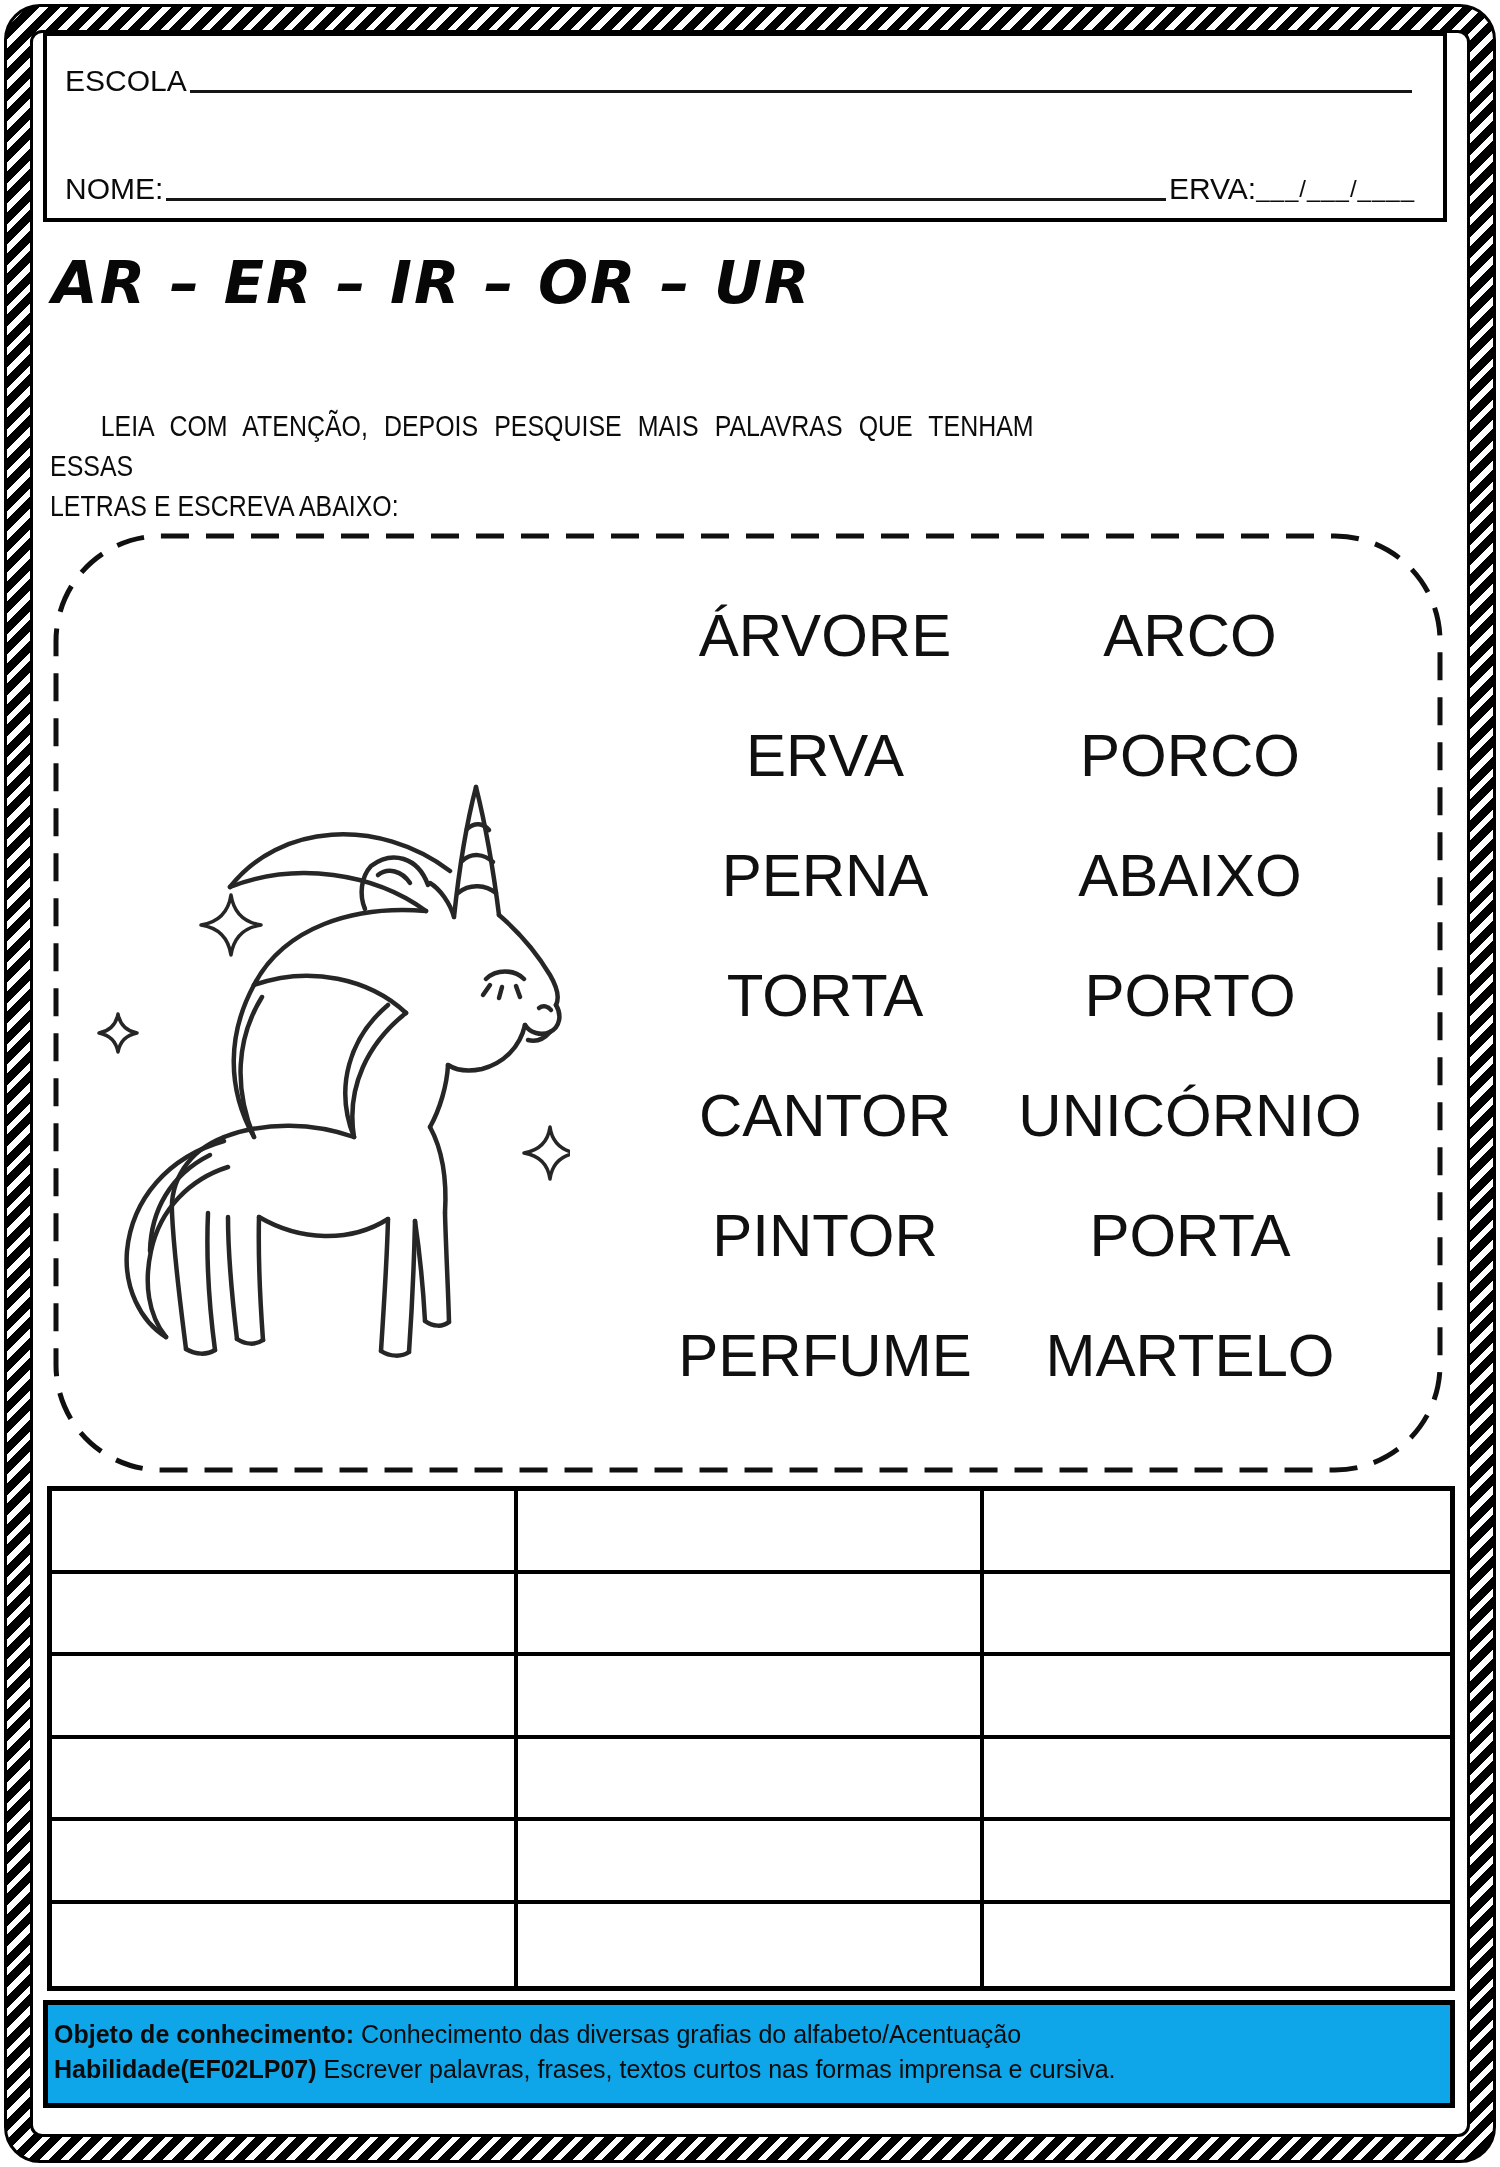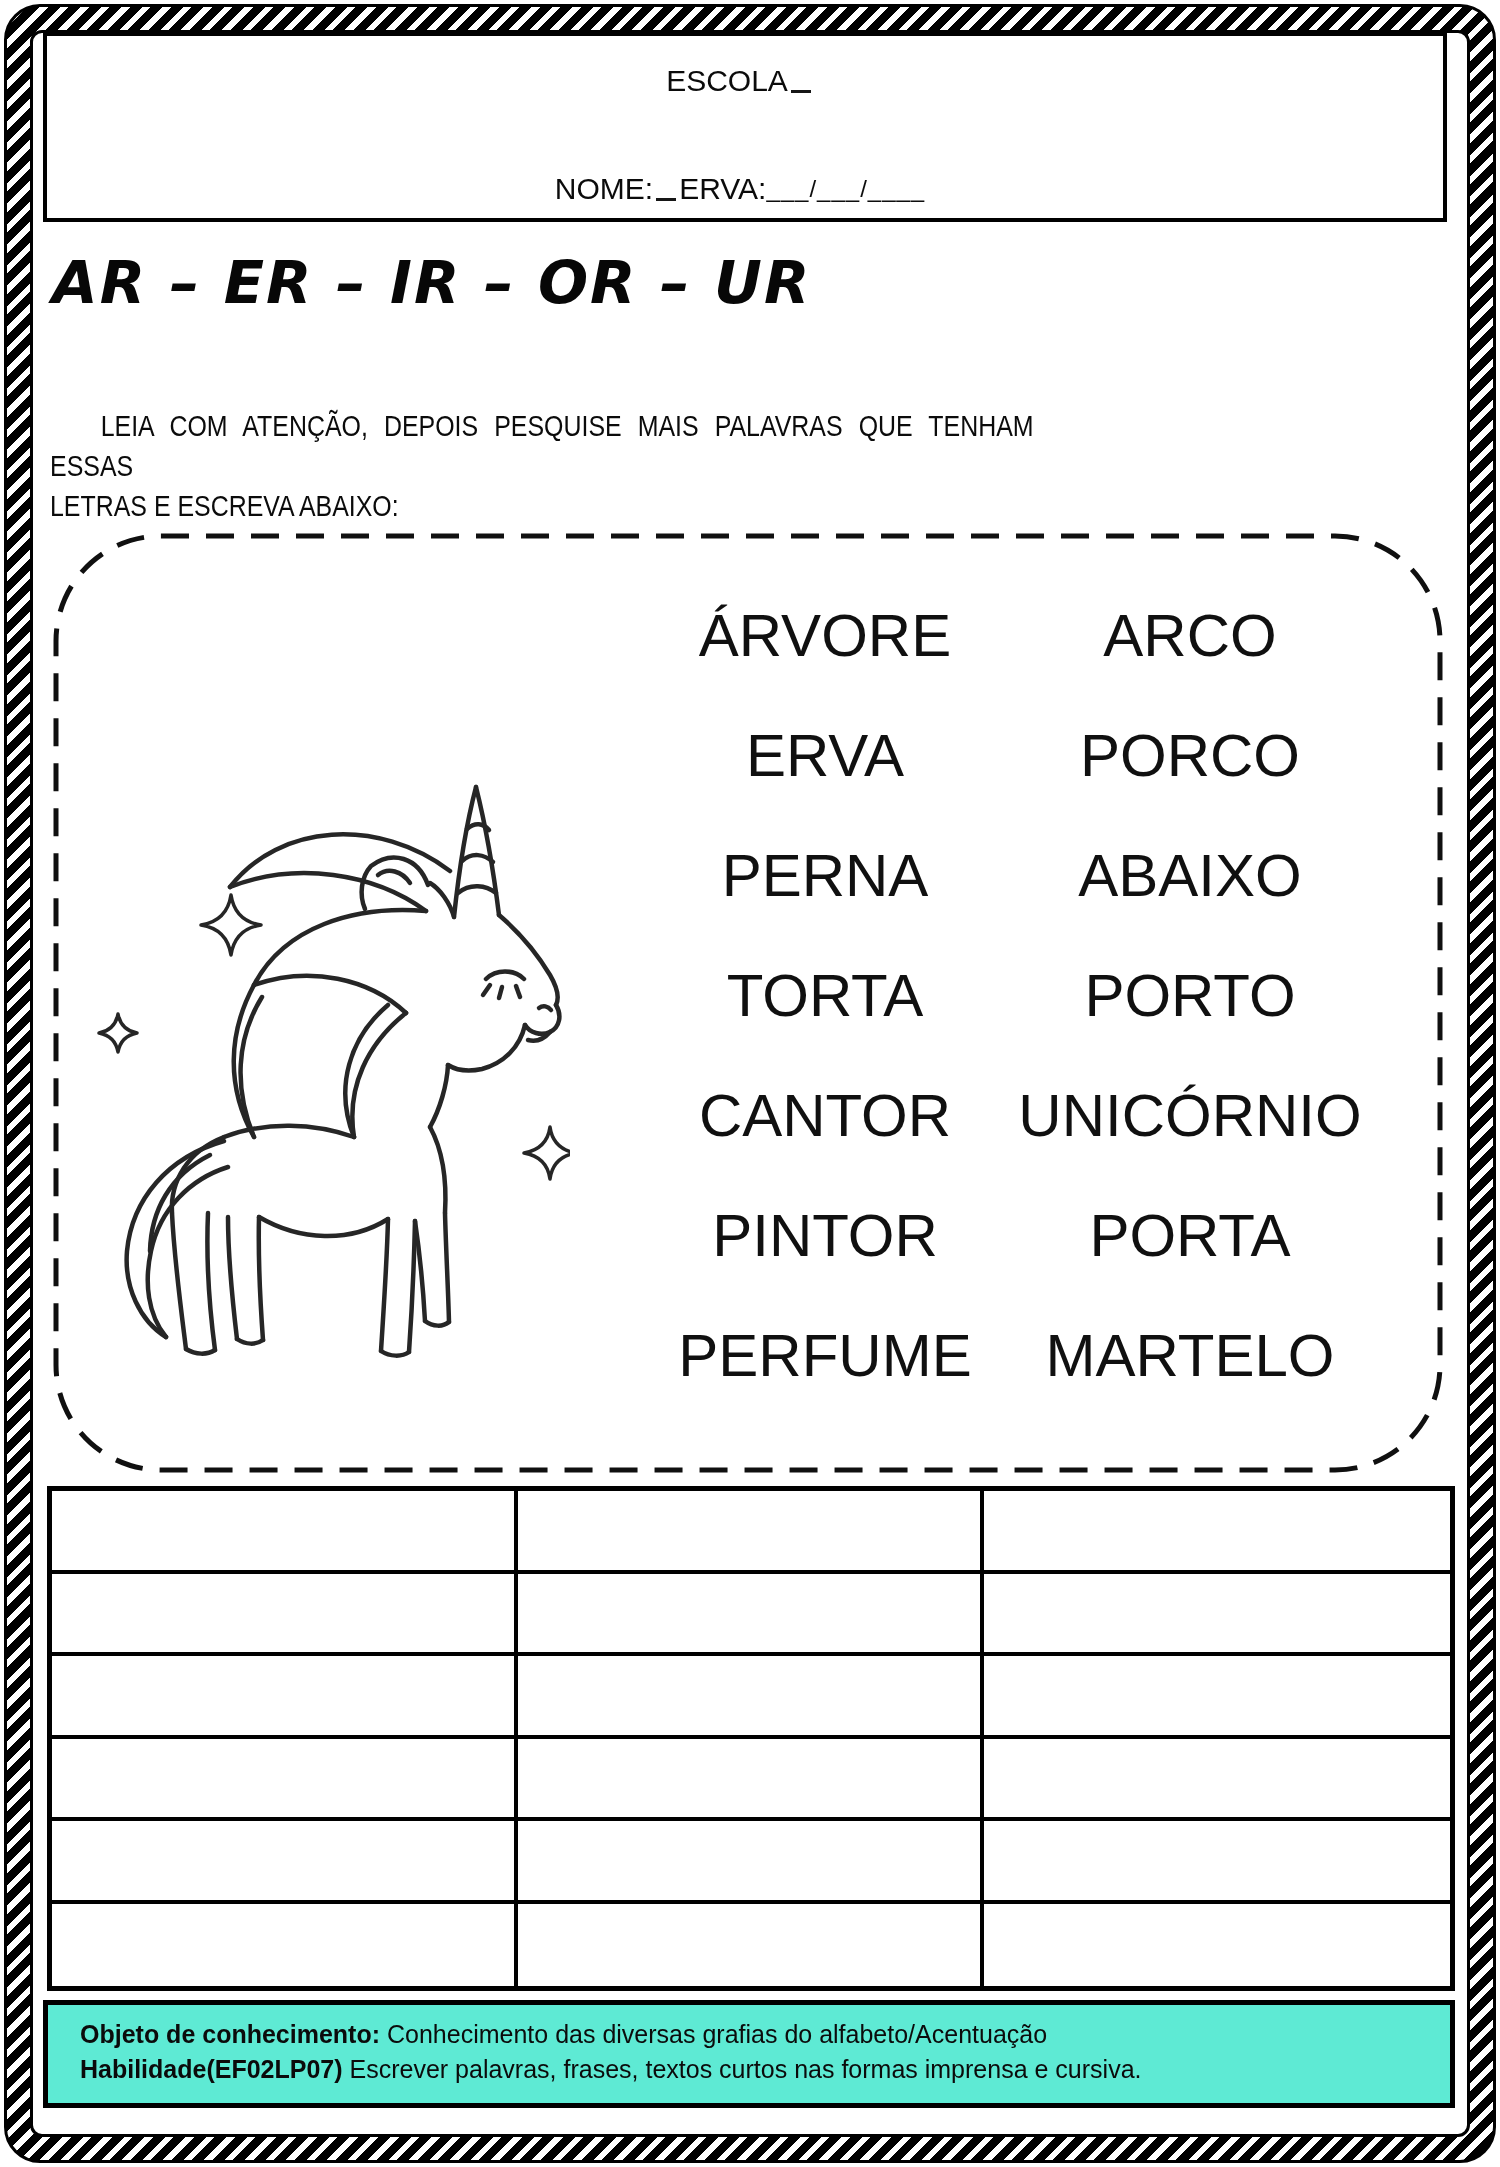--- a/index.html
+++ b/index.html
@@ -5,21 +5,21 @@
   html,body{margin:0;padding:0;background:#fff;}
   #page{position:relative;width:1500px;height:2167px;background:#fff;overflow:hidden;
         font-family:"Liberation Sans", sans-serif;color:#0d0d0d;}
   .rope{position:absolute;inset:4px;border:3px solid #000;border-radius:36px;
         background:repeating-linear-gradient(135deg,#000 0 8.5px,#fff 8.5px 14.5px);}
   .sheet{position:absolute;inset:30px;border:3px solid #000;border-radius:12px;background:#fff;}
 
   
   .header-box{position:absolute;left:43px;top:32px;width:1404px;height:190px;
               border:4px solid #000;box-sizing:border-box;background:#fff;
-              padding:8px 28px 12px 18px;display:flex;flex-direction:column;justify-content:space-between;align-items:center;}
+              padding:8px 28px 12px 18px;display:flex;flex-direction:column;justify-content:space-between;}
   .hrow{display:flex;align-items:flex-end;height:54px;}
   .hlabel{font-size:30px;line-height:34px;white-space:nowrap;color:#0b0b0b;}
   .fill{flex:1 1 auto;border-bottom:3px solid #161616;margin:0 3px 5px 3px;min-width:20px;}
   .slots{font-size:24px;line-height:34px;white-space:nowrap;letter-spacing:1px;}
 
   
   .title{position:absolute;left:52px;top:248px;font-family:"DejaVu Sans",sans-serif;
          font-weight:700;font-style:italic;font-size:59px;letter-spacing:2px;
          white-space:nowrap;color:#070707;}
 
@@ -44,22 +44,22 @@
   
   .answer-table{position:absolute;left:47px;top:1486px;width:1408px;height:505px;
                 border:5px solid #000;box-sizing:border-box;background:#fff;
                 display:grid;grid-template-columns:repeat(3,1fr);grid-template-rows:repeat(6,1fr);}
   .cell{border-right:4px solid #000;border-bottom:4px solid #000;}
   .cell:nth-child(3n){border-right:none;}
   .cell:nth-child(n+16){border-bottom:none;}
 
   
   .footer-box{position:absolute;left:43px;top:2000px;width:1412px;height:108px;
-              border:5px solid #000;box-sizing:border-box;background:#5eead4;
-              padding:12px 32px;font-size:25px;line-height:35px;color:#0b0b0b;}
+              border:5px solid #000;box-sizing:border-box;background:#0ea5e9;
+              padding:12px 6px;font-size:25px;line-height:35px;color:#0b0b0b;}
   .footer-box b{font-weight:700;}
 </style>
 </head>
 <body>
 
 <div id="page">
   <div class="rope"></div>
   <div class="sheet"></div>
 
   <div class="header-box">

